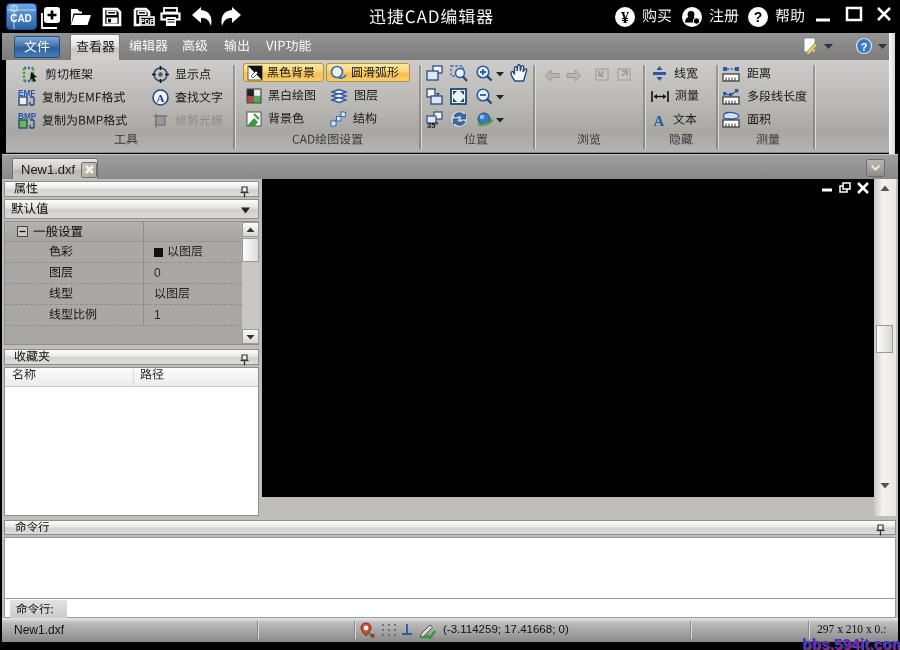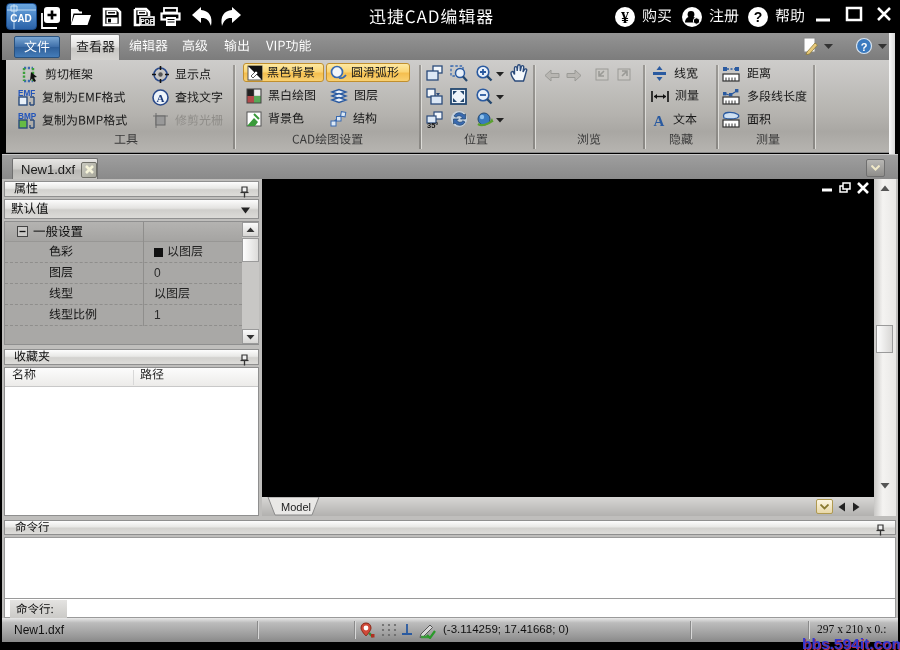--- a/index.html
+++ b/index.html
@@ -770,35 +770,20 @@
 <rect x="23" y="1" width="7" height="6" fill="#000" stroke="#fff" stroke-width="1.5"></rect>
 <path d="M38 1 L48 11 M48 1 L38 11" stroke="#fff" stroke-width="2.6"></path>
       </svg>
       <div class="abs" style="left:872px;top:0;width:22px;height:337px;background:linear-gradient(90deg,#c9c8c6,#f4f3f1 40%,#e8e7e5)">
 <svg style="position:absolute;left:6px;top:6px" width="10" height="7" viewBox="0 0 10 7">
           <path d="M5 0.5 L9.5 6 H0.5 z" fill="#555"></path>
         </svg>
 <div style="position:absolute;left:2px;top:146px;width:17px;height:28px;background:linear-gradient(90deg,#fdfdfd,#d8d7d5);border:1px solid #9a9a9a"></div>
 <svg style="position:absolute;left:6px;top:303px;width:10px" width="10" height="7" viewBox="0 0 10 7">
           <path d="M5 6.5 L0.5 1 H9.5 z" fill="#555"></path>
-        </svg>
-      </div>
-      <div class="abs" style="left:260px;top:318px;width:612px;height:19px;background:linear-gradient(#d8d7d5,#b2b1af)">
-<svg style="position:absolute;left:5px;top:0" width="62" height="19" viewBox="0 0 62 19">
-<path d="M1 0 H52 L45 18 H8 z" fill="#e9e8e6" stroke="#8a8a8a"></path>
-<text x="14" y="13.5" font-size="11" fill="#222" font-family="Liberation Sans">Model</text>
-        </svg>
-<div style="position:absolute;left:554px;top:2px;width:17px;height:15px;background:linear-gradient(#fdf6e2,#e8d8a8);border:1px solid #b09a50;border-radius:2px;display:flex;align-items:center;justify-content:center">
-<svg width="9" height="6" viewBox="0 0 9 6">
-            <path d="M0.5 0.5 L4.5 4.5 L8.5 0.5" stroke="#8a7a30" stroke-width="1.8" fill="none"></path>
-          </svg>
-        </div>
-<svg style="position:absolute;left:576px;top:5px" width="30" height="10" viewBox="0 0 30 10">
-          <path d="M7 0.5 V9.5 L0.5 5 z" fill="#222"></path>
-          <path d="M15 0.5 V9.5 L21.5 5 z" fill="#222"></path>
         </svg>
       </div>
     </div>
     <div class="cmdpanel">
       <div class="grphead abs" style="left:2px;top:2px;width:892px;height:15px;padding-left:10px">
         <svg width="34" height="13" viewBox="0 0 34 13">
           <g transform="translate(0,10.1) scale(0.011500,-0.011500)" fill="#111">
             <use href="#g102" x="0"></use>
             <use href="#g103" x="1000"></use>
             <use href="#g104" x="2000"></use>

